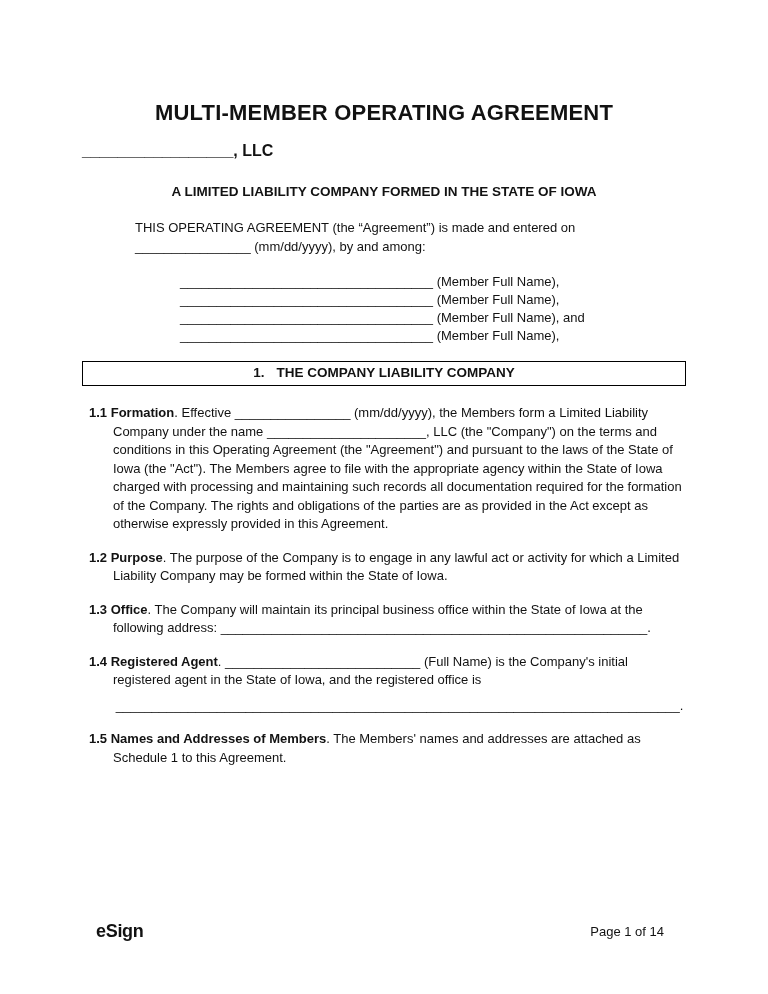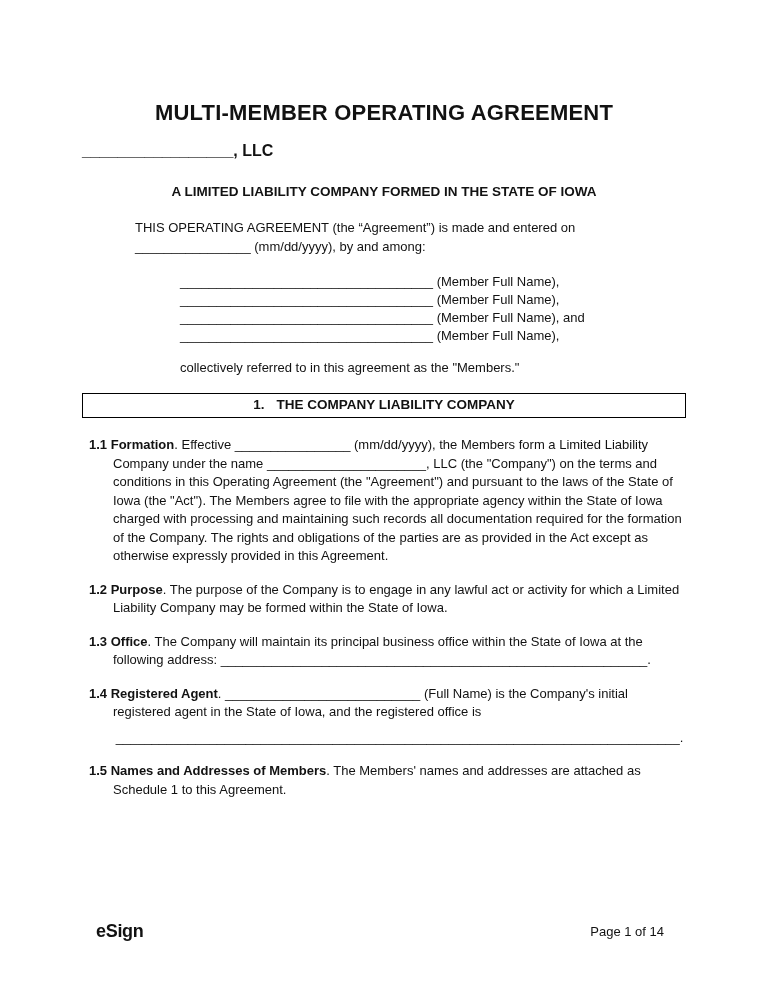--- a/index.html
+++ b/index.html
@@ -119,21 +119,20 @@
 
   <p class="intro">THIS OPERATING AGREEMENT (the “Agreement”) is made and entered on ________________ (mm/dd/yyyy), by and among:</p>
 
   <div class="members">
     <div class="member-row"><span>___________________________________</span>&nbsp;<span>(Member Full Name),</span></div>
     <div class="member-row"><span>___________________________________</span>&nbsp;<span>(Member Full Name),</span></div>
     <div class="member-row"><span>___________________________________</span>&nbsp;<span>(Member Full Name), and</span></div>
     <div class="member-row"><span>___________________________________</span>&nbsp;<span>(Member Full Name),</span></div>
   </div>
 
-  <div class="collective-note">collectively referred to in this agreement as the "Members."</div>
 
   <div class="section-box"><span class="sec-num">1.</span><span>THE COMPANY LIABILITY COMPANY</span></div>
 
   <p class="clause first"><span class="cnum">1.1</span>&nbsp;<span class="cheading">Formation</span><span>. Effective ________________ (mm/dd/yyyy), the Members form a Limited Liability Company under the name ______________________, LLC (the "Company") on the terms and conditions in this Operating Agreement (the "Agreement") and pursuant to the laws of the State of Iowa (the "Act"). The Members agree to file with the appropriate agency within the State of Iowa charged with processing and maintaining such records all documentation required for the formation of the Company. The rights and obligations of the parties are as provided in the Act except as otherwise expressly provided in this Agreement.</span></p>
 
   <p class="clause"><span class="cnum">1.2</span>&nbsp;<span class="cheading">Purpose</span><span>. The purpose of the Company is to engage in any lawful act or activity for which a Limited Liability Company may be formed within the State of Iowa.</span></p>
 
   <p class="clause"><span class="cnum">1.3</span>&nbsp;<span class="cheading">Office</span><span>. The Company will maintain its principal business office within the State of Iowa at the following address: ___________________________________________________________.</span></p>
 
   <p class="clause"><span class="cnum">1.4</span>&nbsp;<span class="cheading">Registered Agent</span><span>. ___________________________ (Full Name) is the Company's initial registered agent in the State of Iowa, and the registered office is</span></p>

